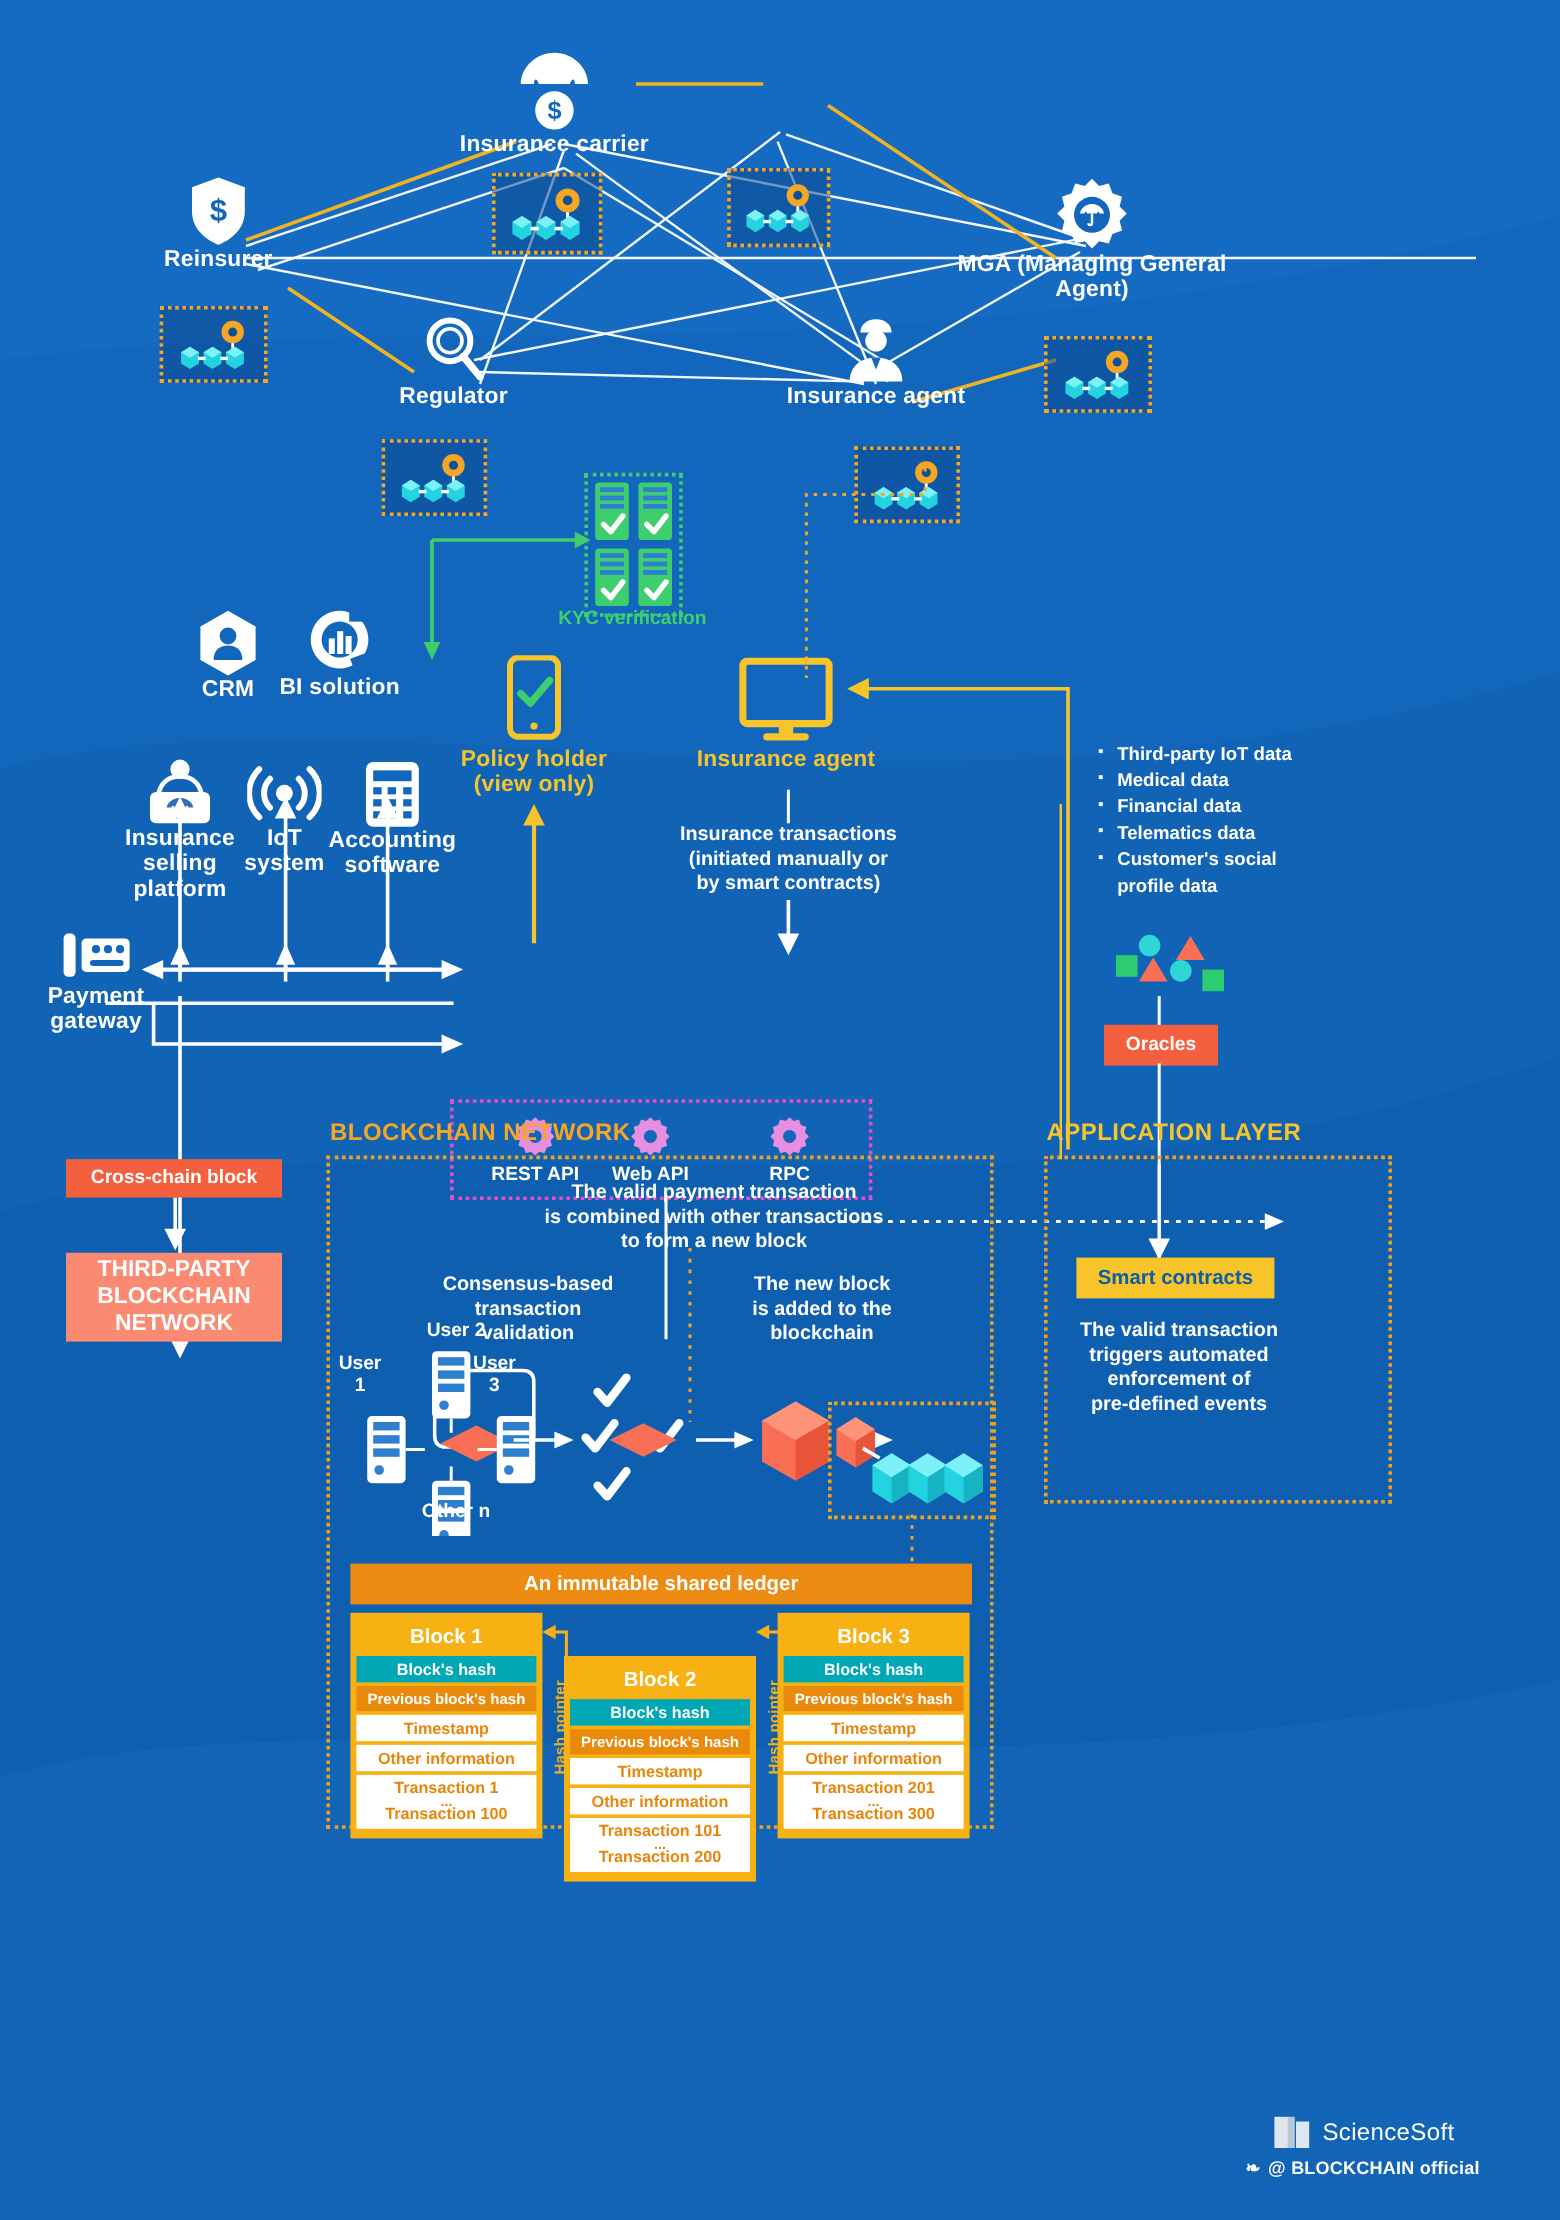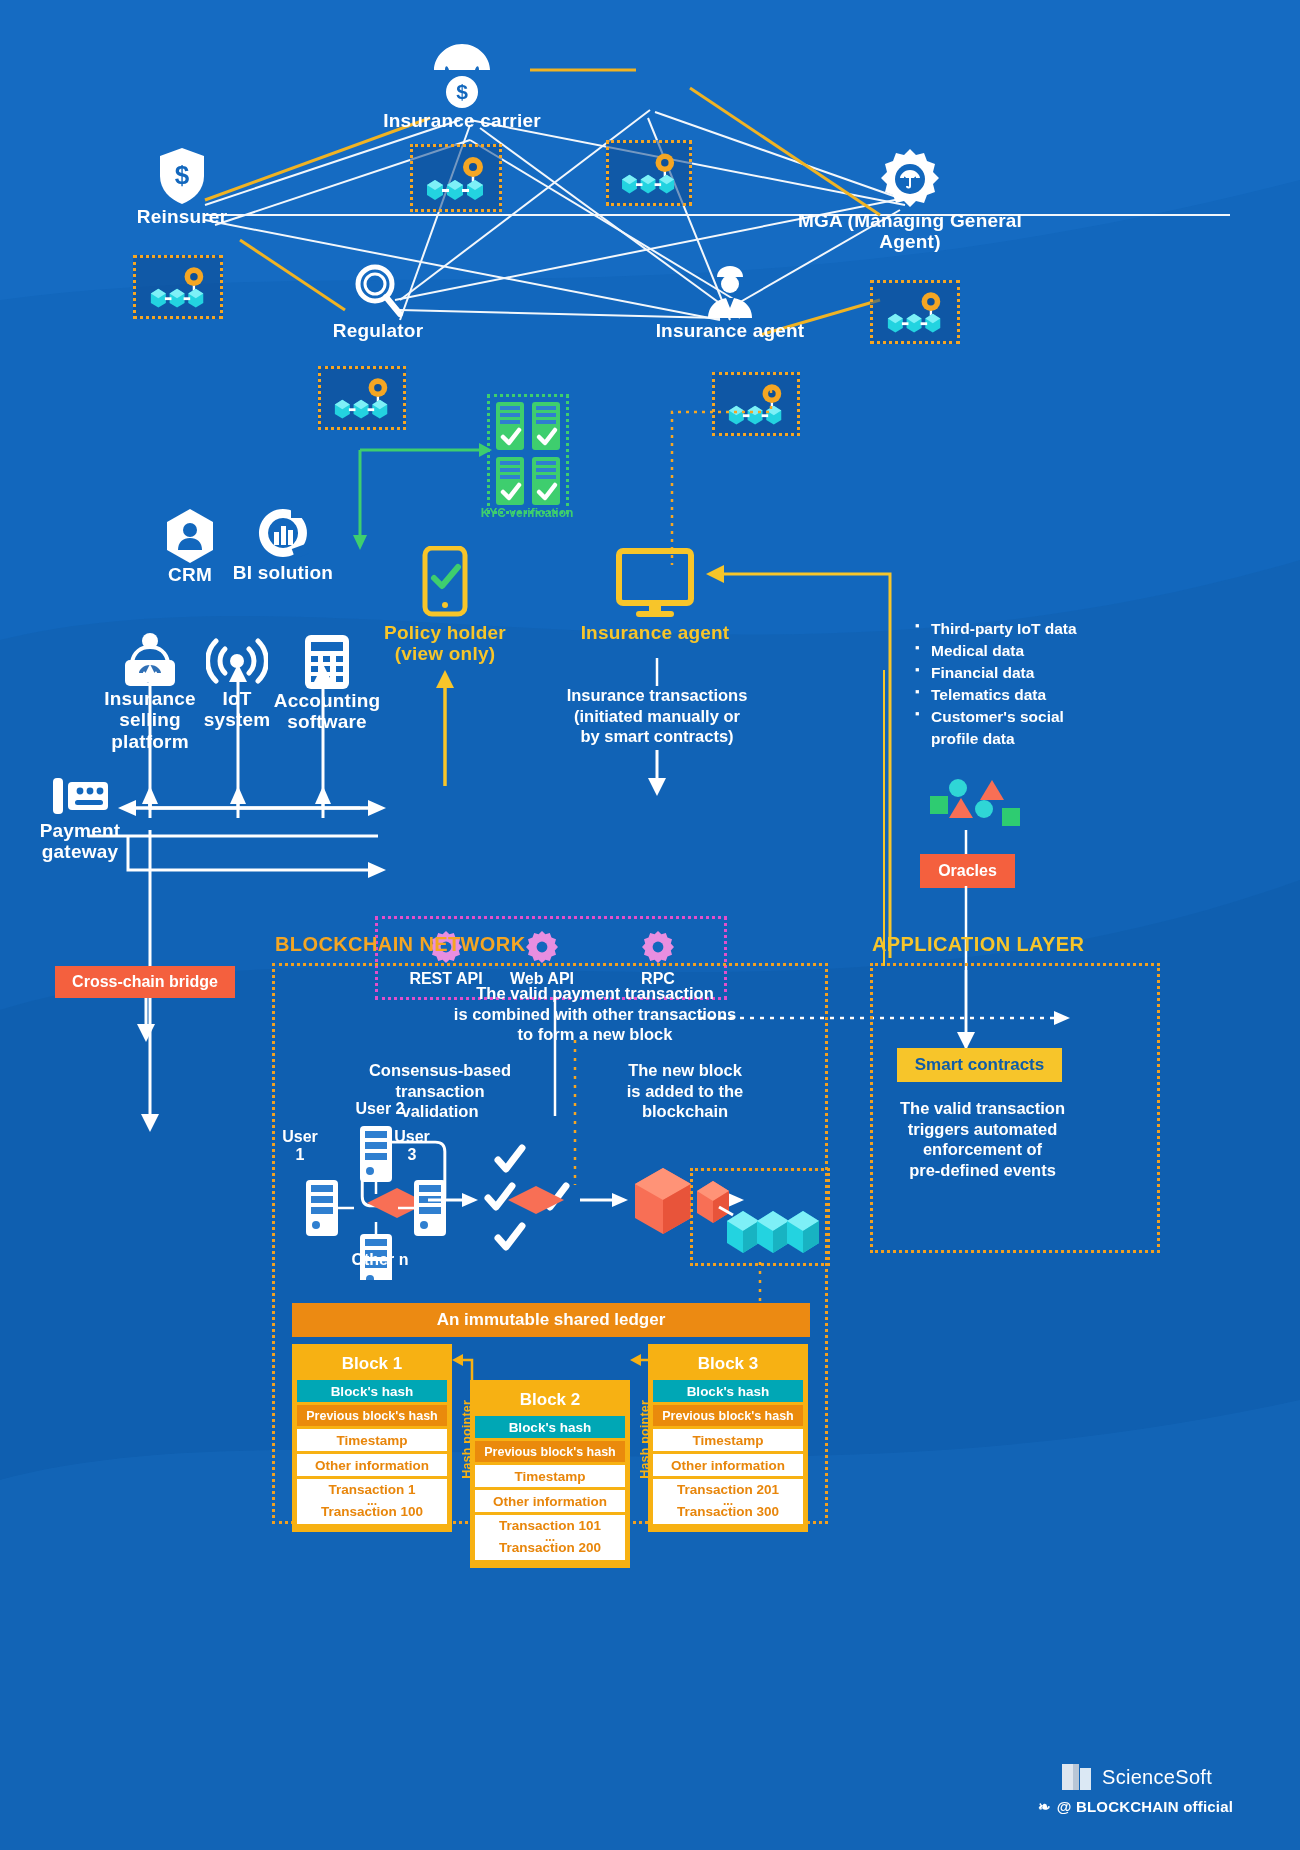--- a/index.html
+++ b/index.html
@@ -274,21 +274,21 @@
           <rect x="46" y="78" width="20" height="4"></rect>
     </g>
     <g stroke="#fff" stroke-width="4.5" fill="none" stroke-linecap="round" stroke-linejoin="round">
       <polyline points="13,40 19,46 29,33"></polyline>
       <polyline points="49,40 55,46 65,33"></polyline>
       <polyline points="13,95 19,101 29,88"></polyline>
       <polyline points="49,95 55,101 65,88"></polyline>
     </g>
   </svg>
 </div>
-<div class="ptext" style="left:462px; top:506px; width:130px; color:#3ece6e; font-size:12px;">
+<div class="ptext" style="left:462px; top:506px; width:130px; color:#3ece6e; font-size:16px;">
   <span>KYC verification</span>
 </div>
 
 <svg style="position:absolute;left:340px;top:428px;width:160px;height:130px;">
   <path d="M20 22 L142 22" stroke="#3ece6e" stroke-width="3" fill="none"></path>
   <polygon points="152,22 139,15 139,29" fill="#3ece6e"></polygon>
   <path d="M20 22 L20 108" stroke="#3ece6e" stroke-width="3" fill="none"></path>
   <polygon points="20,122 13,107 27,107" fill="#3ece6e"></polygon>
 </svg>
 
@@ -524,26 +524,31 @@
 
 <div class="badge badge-orange" style="left:920px; top:854px; width:95px; height:34px;">
   <span>Oracles</span>
 </div>
 
 <svg style="position:absolute;left:950px;top:886px;width:40px;height:180px;">
   <line x1="16" y1="0" x2="16" y2="178" stroke="#fff" stroke-width="2.5"></line>
 </svg>
 
 <div class="badge badge-orange" style="left:55px; top:966px; width:180px; height:32px;">
-  <span>Cross-chain bridge</span>
+  <span>Cross-chain block</span>
 </div>
 <svg style="position:absolute;left:130px;top:998px;width:40px;height:46px;">
   <line x1="16" y1="0" x2="16" y2="30" stroke="#fff" stroke-width="3"></line>
   <polygon points="16,44 7,26 25,26" fill="#fff"></polygon>
 </svg>
+<div class="badge badge-salmon" style="left:55px; top:1044px; width:180px; height:74px; flex-direction:column; text-align:center;">
+  <span>THIRD-PARTY</span>
+  <span>BLOCKCHAIN</span>
+  <span>NETWORK</span>
+</div>
 
 <div class="secttl orange" style="left:275px; top:933px;">BLOCKCHAIN NETWORK</div>
 <div class="dotted-orange" style="left:272px; top:963px; width:556px; height:561px;"></div>
 
 <div class="ptext" style="left:450px; top:983px; width:290px;">
   <span>The valid payment transaction</span><br>
   <span>is combined with other transactions</span><br>
   <span>to form a new block</span>
 </div>
 

